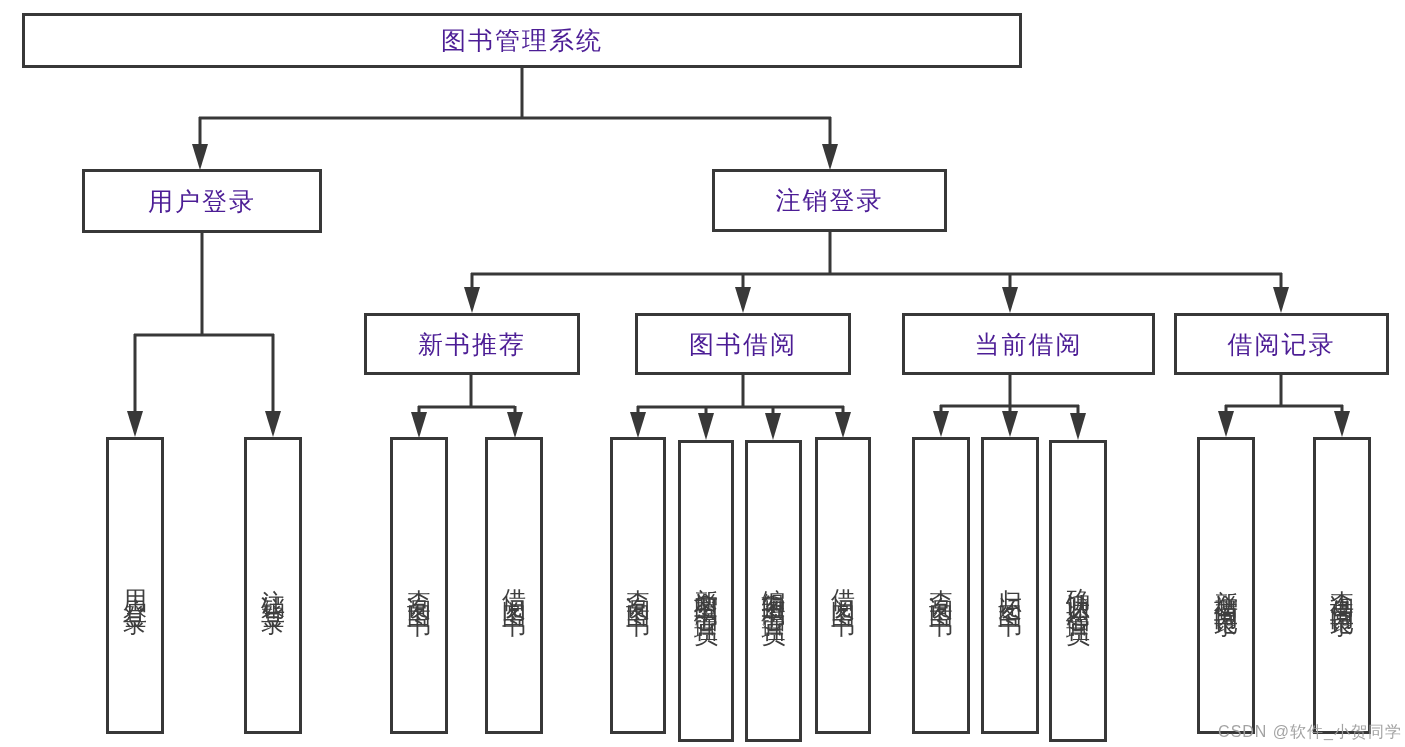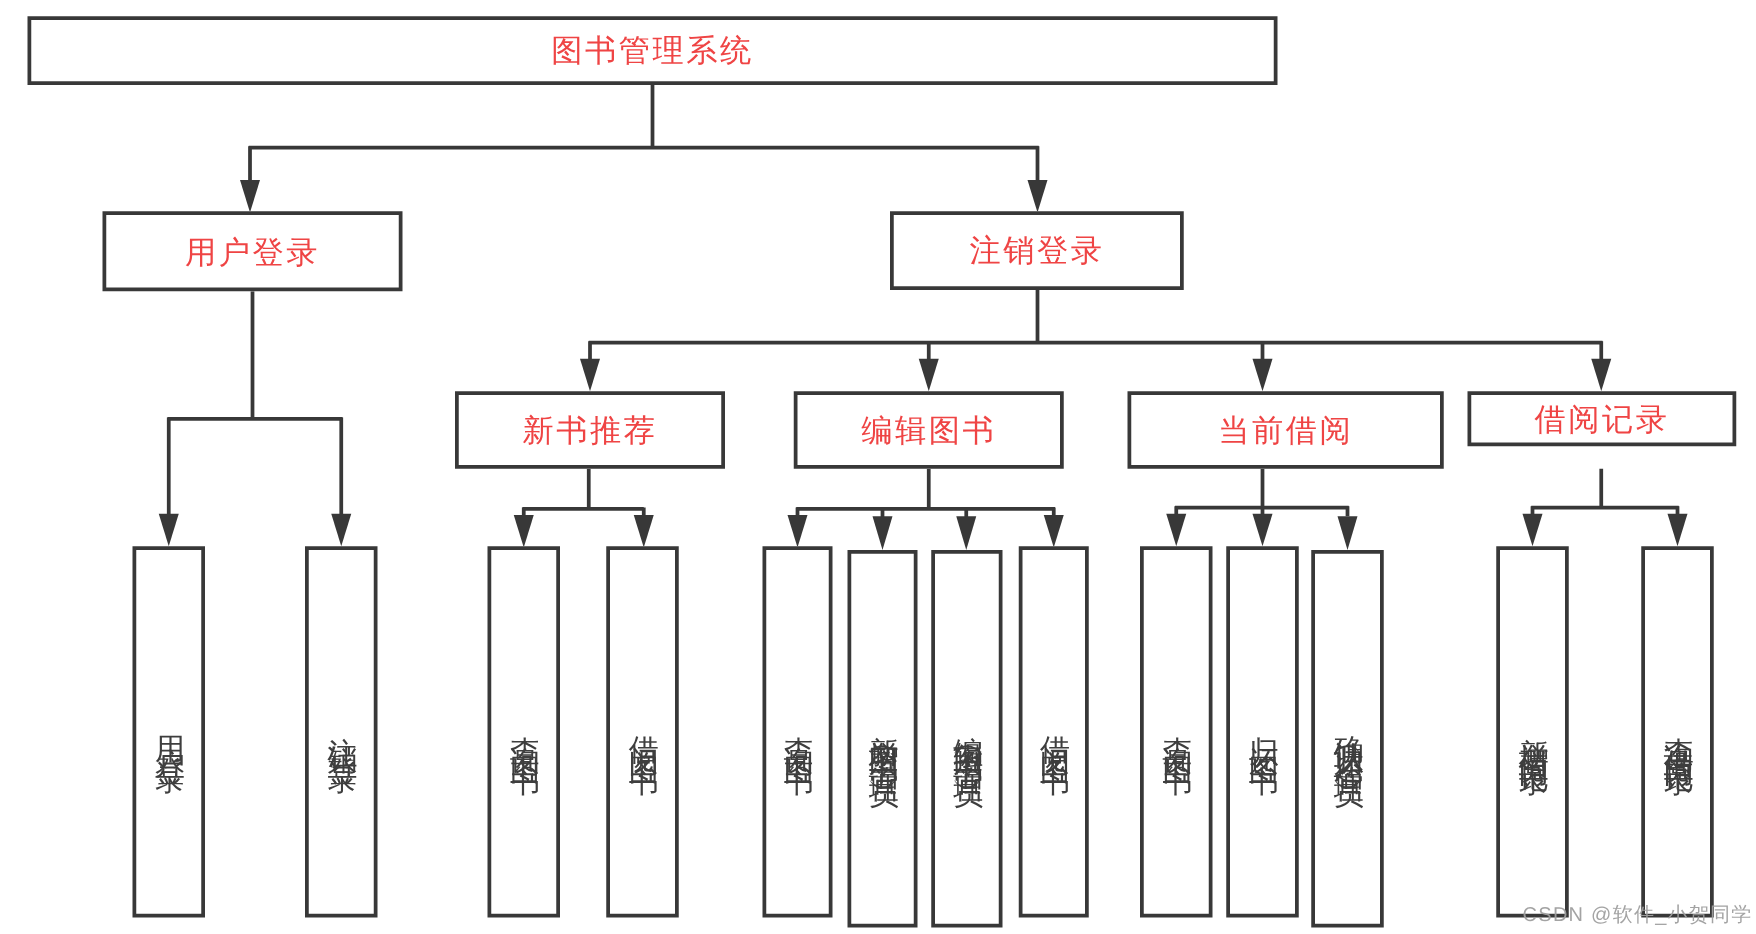--- a/index.html
+++ b/index.html
@@ -30,21 +30,21 @@
     background: #ffffff;
     display: flex;
     align-items: center;
     justify-content: center;
     color: #3e3e3e;
   }
   .hlabel {
     font-size: 25px;
     letter-spacing: 2px;
     white-space: nowrap;
-    color: #ef4444;
+    color: #4c1d95;
   }
   
   .leaf {
     top: 437px;
     height: 297px;
   }
   .leaf.tall {
     top: 440px;
     height: 302px;
   }
@@ -60,21 +60,21 @@
   .leaf.tall .vlabel, .leaf.long .vlabel {
     letter-spacing: 5px;
   }
   
   #root-box      { left: 22px;   top: 13px;  width: 1000px; height: 55px; }
   #login-box     { left: 82px;   top: 169px; width: 240px;  height: 64px; }
   #mgmt-box      { left: 712px;  top: 169px; width: 235px;  height: 63px; }
   #recommend-box { left: 364px;  top: 313px; width: 216px;  height: 62px; }
   #borrow-box    { left: 635px;  top: 313px; width: 216px;  height: 62px; }
   #current-box   { left: 902px;  top: 313px; width: 253px;  height: 62px; }
-  #records-box   { left: 1174px; top: 313px; width: 215px;  height: 44px; }
+  #records-box   { left: 1174px; top: 313px; width: 215px;  height: 62px; }
 
   #leaf-login-1   { left: 106px;  width: 58px; }
   #leaf-login-2   { left: 244px;  width: 58px; }
   #leaf-rec-1     { left: 390px;  width: 58px; }
   #leaf-rec-2     { left: 485px;  width: 58px; }
   #leaf-bor-1     { left: 610px;  width: 56px; }
   #leaf-bor-2     { left: 678px;  width: 56px; }
   #leaf-bor-3     { left: 745px;  width: 57px; }
   #leaf-bor-4     { left: 815px;  width: 56px; }
   #leaf-cur-1     { left: 912px;  width: 58px; }
@@ -154,21 +154,21 @@
     <span class="hlabel">用户登录</span>
   </div>
   <div class="node" id="mgmt-box">
     <span class="hlabel">注销登录</span>
   </div>
 
   <div class="node" id="recommend-box">
     <span class="hlabel">新书推荐</span>
   </div>
   <div class="node" id="borrow-box">
-    <span class="hlabel">编辑图书</span>
+    <span class="hlabel">图书借阅</span>
   </div>
   <div class="node" id="current-box">
     <span class="hlabel">当前借阅</span>
   </div>
   <div class="node" id="records-box">
     <span class="hlabel">借阅记录</span>
   </div>
 
   <div class="node leaf" id="leaf-login-1">
     <span class="vlabel">用户登录</span>

